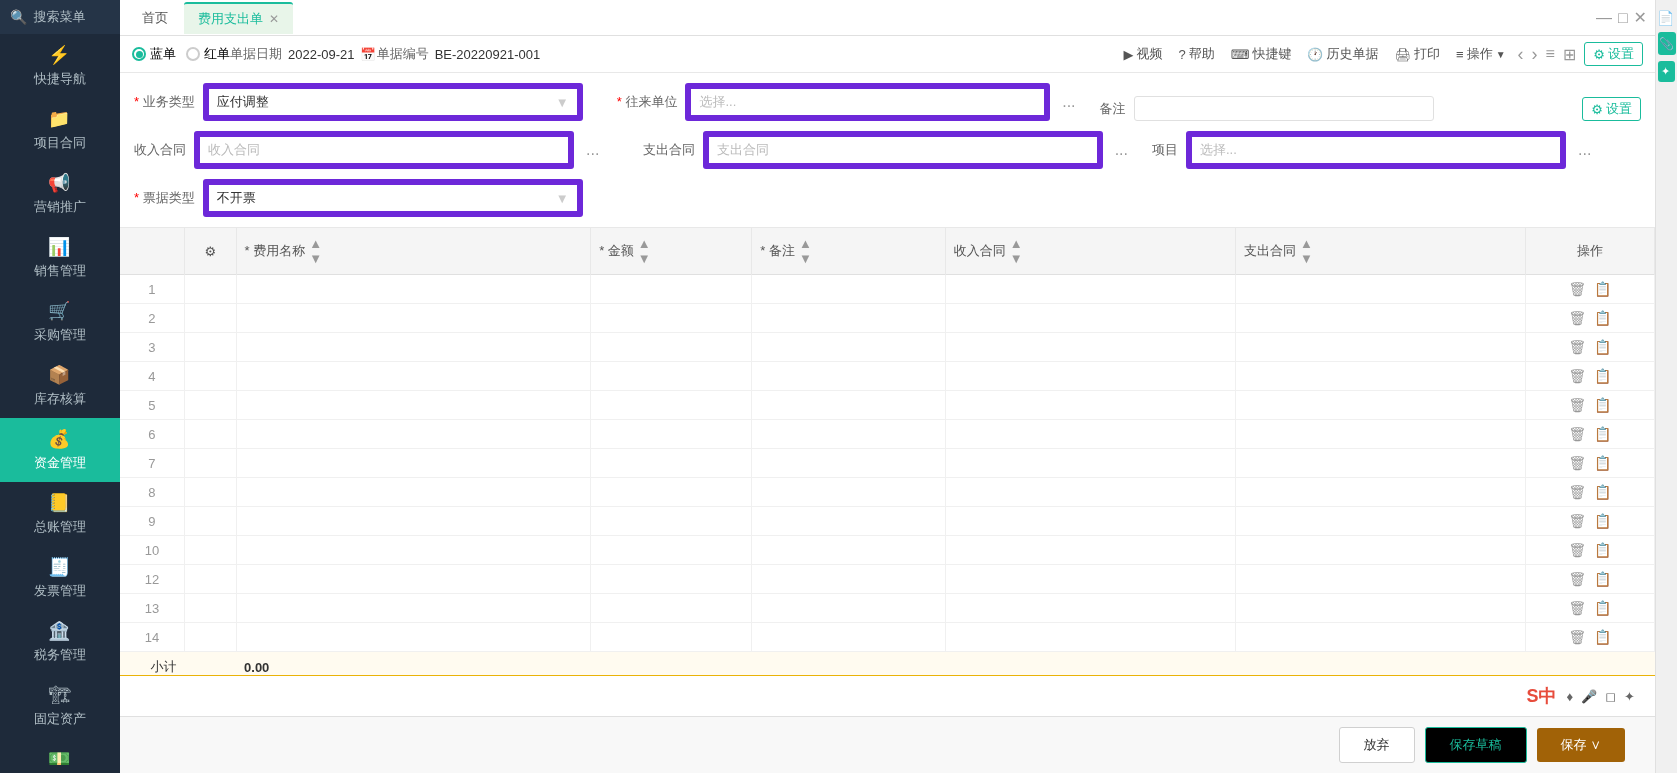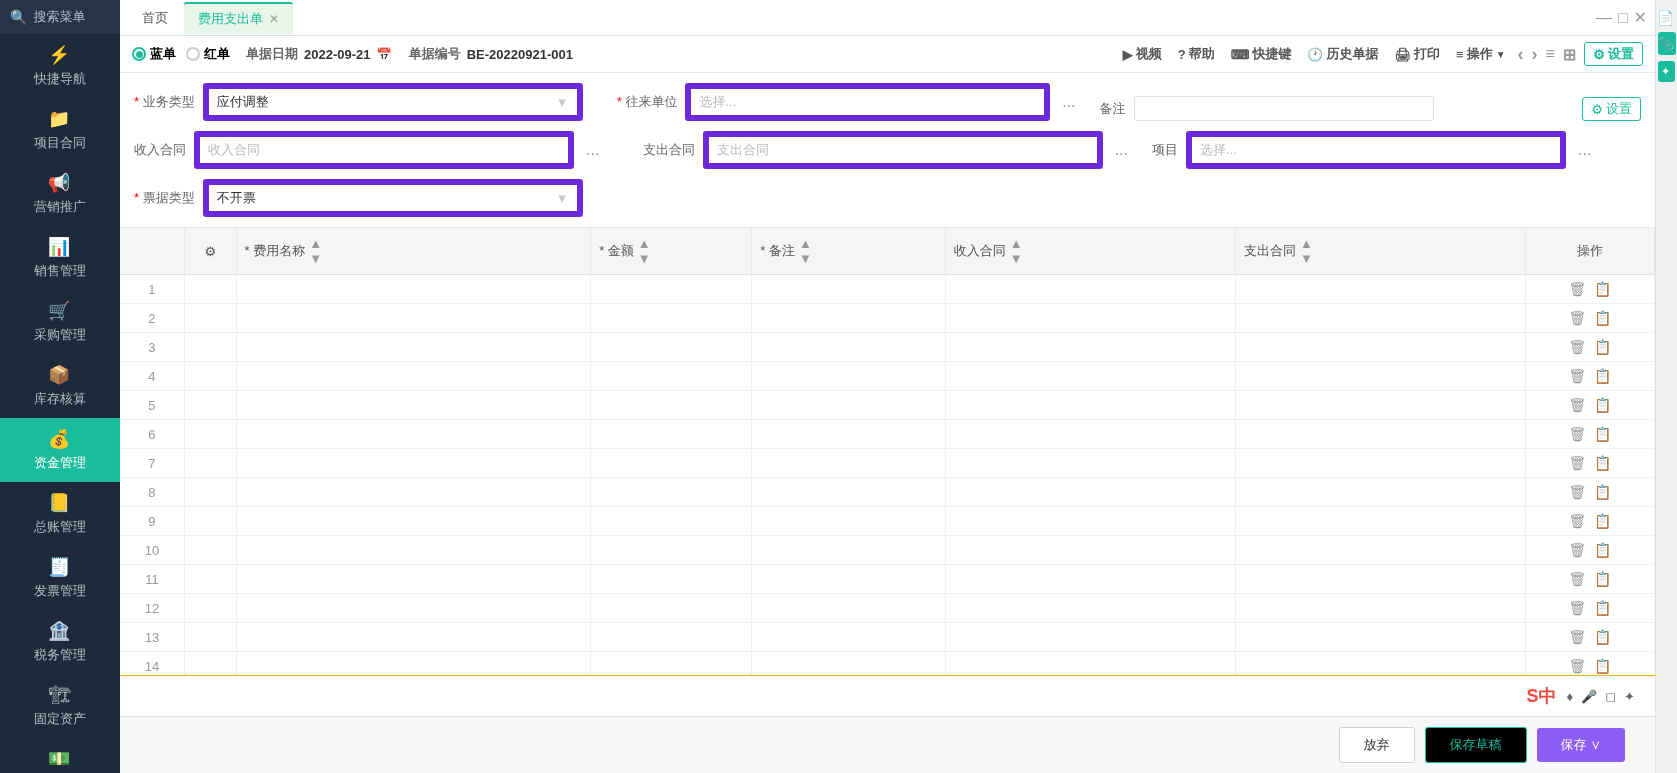--- a/index.html
+++ b/index.html
@@ -83,22 +83,20 @@
       overflow: hidden;
     }
 
     
     .toolbar {
       display: flex;
       align-items: center;
       padding: 6px 12px;
       background: #fff;
       border-bottom: 1px solid #e8e8e8;
-      gap: 16px;
-      font-weight: bold;
     }
     .toolbar-group { display: flex; align-items: center; gap: 6px; }
     .radio-group { display: flex; align-items: center; gap: 10px; }
     .radio-item { display: flex; align-items: center; gap: 4px; cursor: pointer; font-size: 13px; }
     .radio-dot {
       width: 14px; height: 14px; border-radius: 50%;
       border: 2px solid #ccc;
       display: flex; align-items: center; justify-content: center;
     }
     .radio-dot.active { border-color: #1abc9c; }
@@ -266,21 +264,21 @@
       background: #fff;
       border: 1px solid #d0d0d0;
       color: #333;
     }
     .btn-draft {
       background: #000000;
       border: 1px solid #1abc9c;
       color: #1abc9c;
     }
     .btn-save {
-      background: #8b5cf6;
+      background: #a16207;
       color: #fff;
       display: flex;
       align-items: center;
       gap: 6px;
     }
 
     
     .right-panel {
       width: 22px;
       background: #f0f0f0;
@@ -718,35 +716,20 @@
       <td></td>
       <td></td>
       <td>
         <div class="action-icons">
           <span class="action-icon">🗑</span>
           <span class="action-icon">📋</span>
         </div>
       </td>
     </tr>
             <tr>
-      <td class="row-num">11</td>
-      <td></td>
-      <td></td>
-      <td></td>
-      <td></td>
-      <td></td>
-      <td></td>
-      <td>
-        <div class="action-icons">
-          <span class="action-icon">🗑</span>
-          <span class="action-icon">📋</span>
-        </div>
-      </td>
-    </tr>
-            <tr>
       <td class="row-num">12</td>
       <td></td>
       <td></td>
       <td></td>
       <td></td>
       <td></td>
       <td></td>
       <td>
         <div class="action-icons">
           <span class="action-icon">🗑</span>

